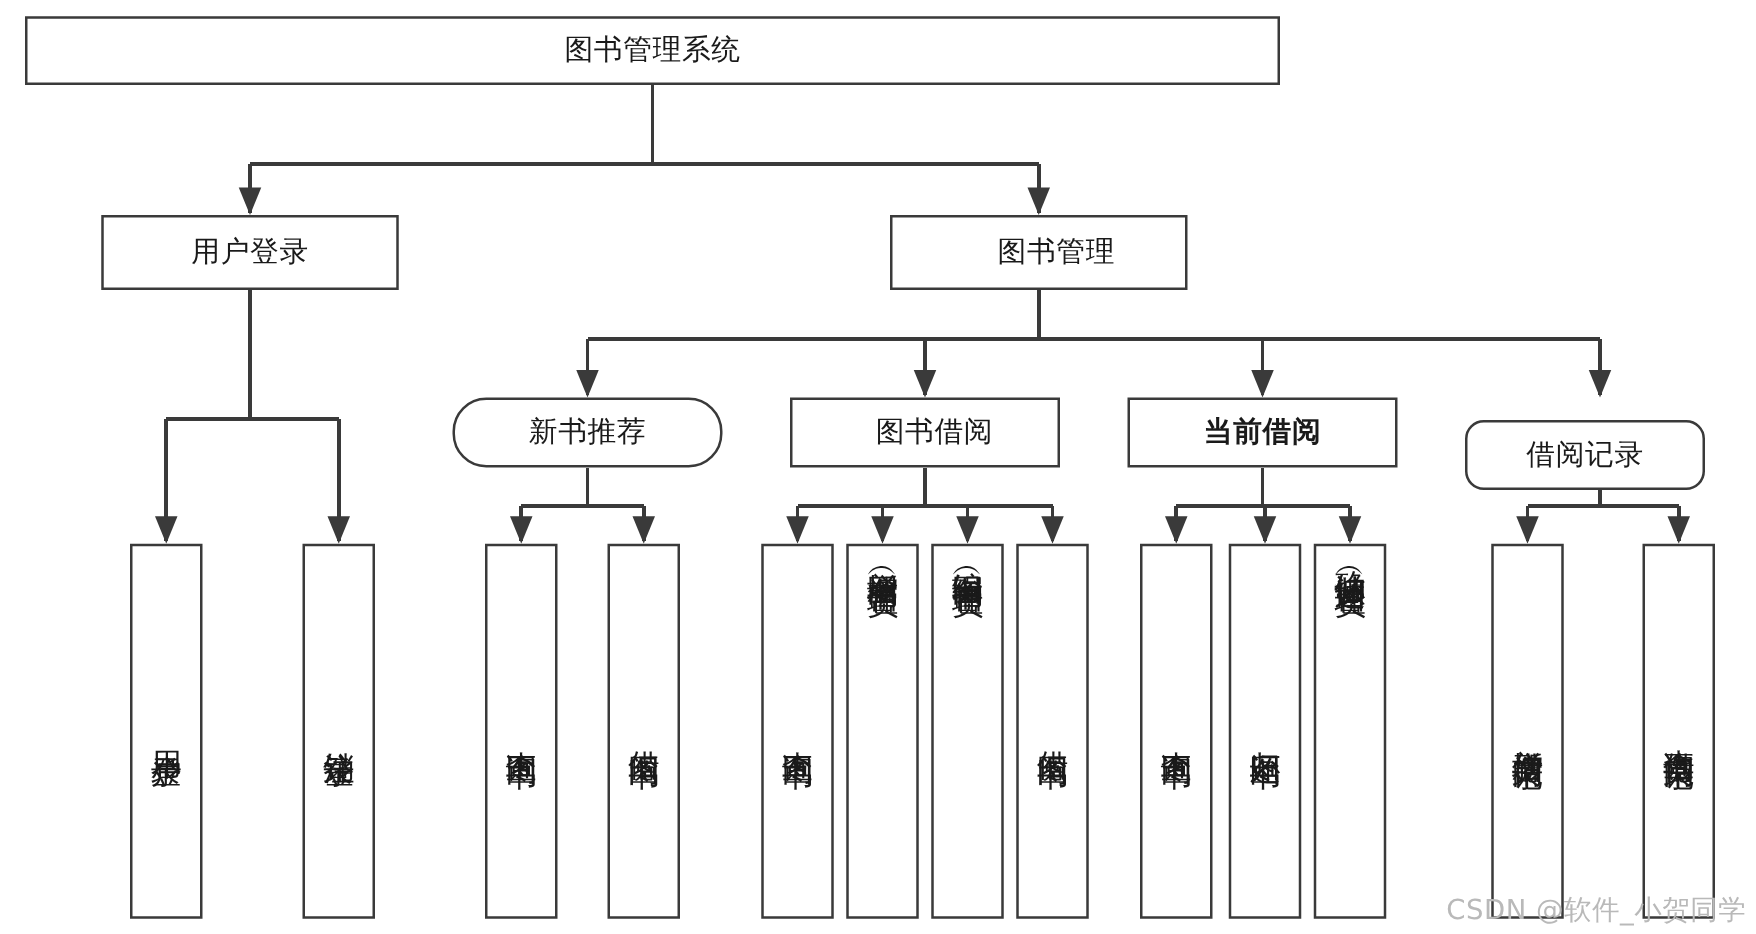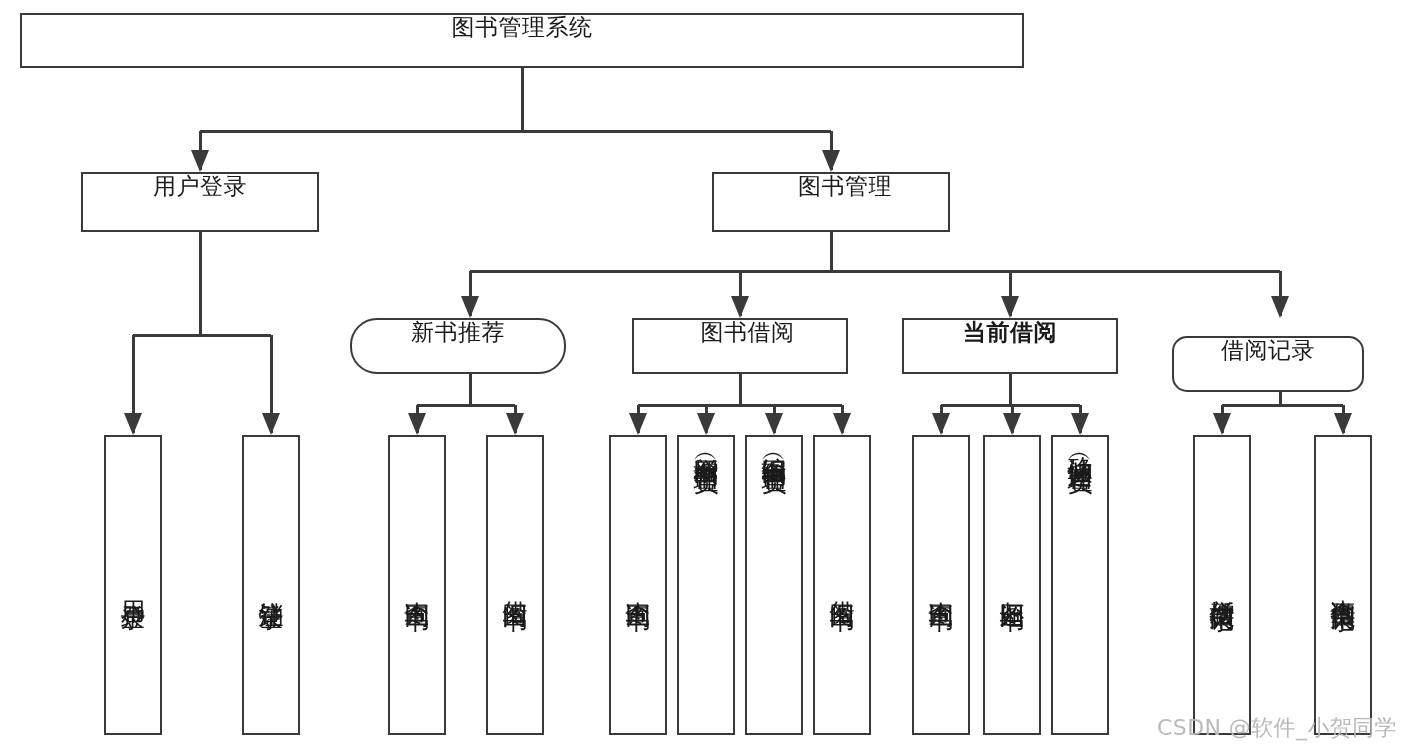--- a/index.html
+++ b/index.html
@@ -25,21 +25,21 @@
     top: 0;
     width: 1405px;
     height: 747px;
   }
   .node-box {
     position: absolute;
     box-sizing: border-box;
     background: #ffffff;
     border: 2px solid #3a3a3a;
     display: flex;
-    align-items: flex-start;
+    align-items: center;
     justify-content: center;
     overflow: hidden;
   }
   .node-label {
     color: #1a1a1a;
     line-height: 1.06;
     text-align: center;
     white-space: pre-line;
     letter-spacing: 0.5px;
   }
@@ -135,21 +135,21 @@
   <div id="nodes-layer">
       <div class="node-box node-horizontal" style="left: 20px; top: 13px; width: 1004px; height: 55px; border-color: rgb(58, 58, 58);">
         <span class="node-label" style="color: rgb(26, 26, 26);">图书管理系统</span>
       </div>
       <div class="node-box node-horizontal" style="left: 81px; top: 172px; width: 238px; height: 60px; border-color: rgb(58, 58, 58);">
         <span class="node-label" style="color: rgb(26, 26, 26);">用户登录</span>
       </div>
       <div class="node-box node-horizontal" style="left: 712px; top: 172px; width: 238px; height: 60px; border-color: rgb(58, 58, 58);">
         <span class="node-label" style="color: rgb(26, 26, 26); margin-left: 28px;">图书管理</span>
       </div>
-      <div class="node-box node-horizontal" style="left: 350px; top: 318px; width: 216px; height: 56px; border-color: rgb(58, 58, 58); border-radius: 27px;">
+      <div class="node-box node-horizontal" style="left: 362px; top: 318px; width: 216px; height: 56px; border-color: rgb(58, 58, 58); border-radius: 27px;">
         <span class="node-label" style="color: rgb(26, 26, 26);">新书推荐</span>
       </div>
       <div class="node-box node-horizontal" style="left: 632px; top: 318px; width: 216px; height: 56px; border-color: rgb(58, 58, 58);">
         <span class="node-label" style="color: rgb(26, 26, 26); margin-left: 15px;">图书借阅</span>
       </div>
       <div class="node-box node-horizontal" style="left: 902px; top: 318px; width: 216px; height: 56px; border-color: rgb(58, 58, 58);">
         <span class="node-label" style="color: rgb(26, 26, 26); font-weight: bold;">当前借阅</span>
       </div>
       <div class="node-box node-horizontal" style="left: 1172px; top: 336px; width: 192px; height: 56px; border-color: rgb(58, 58, 58); border-radius: 15px;">
         <span class="node-label" style="color: rgb(26, 26, 26);">借阅记录</span>

